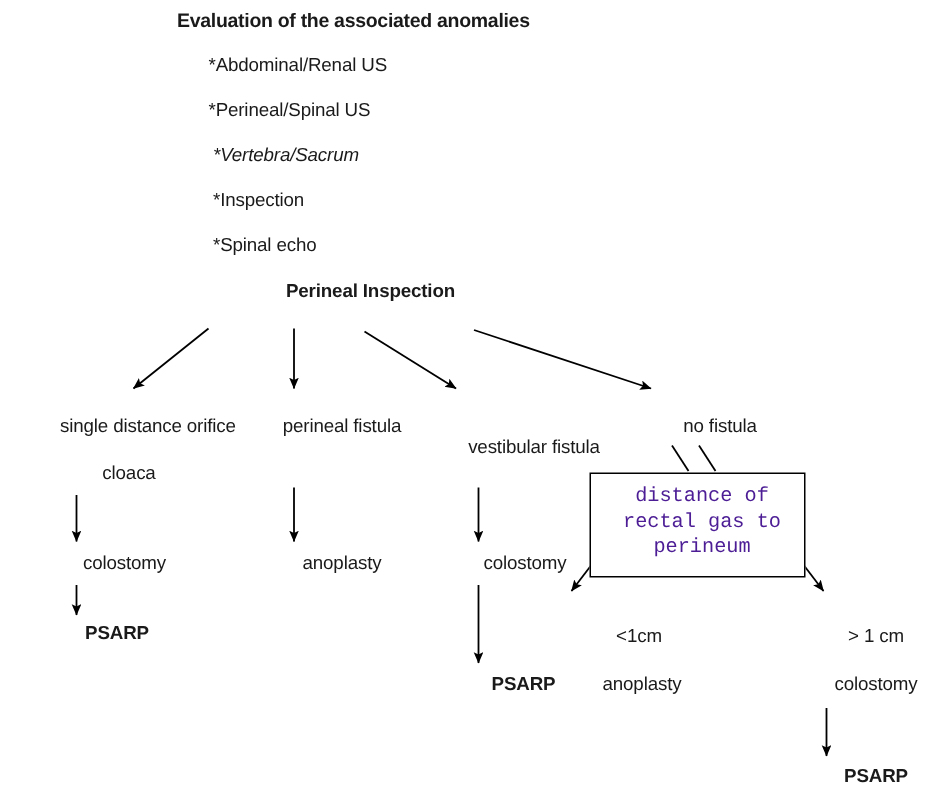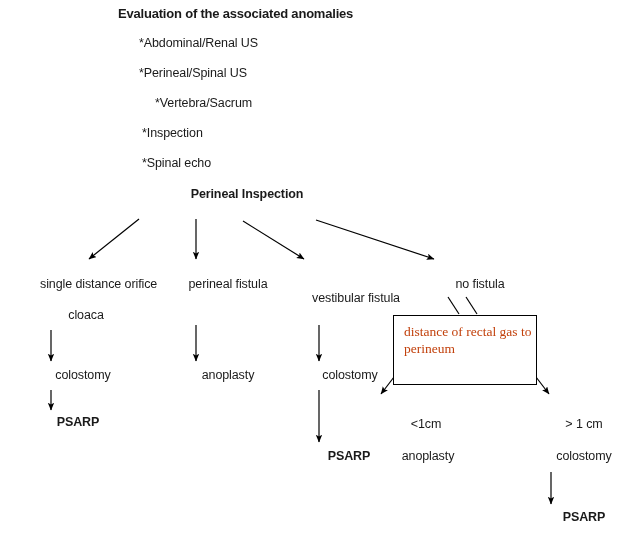--- a/index.html
+++ b/index.html
@@ -69,24 +69,25 @@
     height: 70px;
     border: 1px solid #000000;
     background: #ffffff;
     box-sizing: border-box;
   }
   .decision-box-text {
     position: absolute;
     left: 10px;
     top: 7px;
     width: 128px;
-    font-family: Liberation Serif, serif;
+    font-family: Liberation Mono, monospace;
     font-size: 13.5px;
     line-height: 17px;
-    color: #c2410c;
+    color: #4c1d95;
+    text-align: center;
   }
 </style>
 </head>
 <body>
 
 <div id="chart-root">
 
   <svg id="arrow-layer" viewBox="0 0 625 534" width="625" height="534" xmlns="http://www.w3.org/2000/svg">
     <defs>
       <marker id="ah" markerWidth="9" markerHeight="9" refX="7.2" refY="3.2" orient="auto" markerUnits="userSpaceOnUse">
@@ -113,21 +114,21 @@
     <line x1="394" y1="377" x2="381" y2="394" stroke="#000000" stroke-width="1.2" marker-end="url(#ah)"></line>
     <line x1="536" y1="377" x2="549" y2="394" stroke="#000000" stroke-width="1.2" marker-end="url(#ah)"></line>
 
     <line x1="551" y1="472" x2="551" y2="504" stroke="#000000" stroke-width="1.2" marker-end="url(#ah)"></line>
   </svg>
 
   <div class="title" style="left:101px; top:6px;">Evaluation of the associated anomalies</div>
 
   <div class="bullet-item" style="left:139px; top:66px;">*Perineal/Spinal US</div>
   <div class="bullet-item" style="left:139px; top:36px;">*Abdominal/Renal US</div>
-  <div class="bullet-item" style="left:155px; top:96px;">*Vertebra/Sacrum</div>
+  <div class="bullet-item" style="left:142px; top:96px;font-style:italic;">*Vertebra/Sacrum</div>
   <div class="bullet-item" style="left:142px; top:126px;">*Inspection</div>
   <div class="bullet-item" style="left:142px; top:156px;">*Spinal echo</div>
 
   <div class="node center bold" style="left:215px; top:187px;">Perineal Inspection</div>
 
   <div class="node" style="left:8px; top:277px;">single distance orifice</div>
   <div class="node center" style="left:54px; top:308px;">cloaca</div>
   <div class="node center" style="left:51px; top:368px;">colostomy</div>
   <div class="node center bold" style="left:46px; top:415px;">PSARP</div>
 

